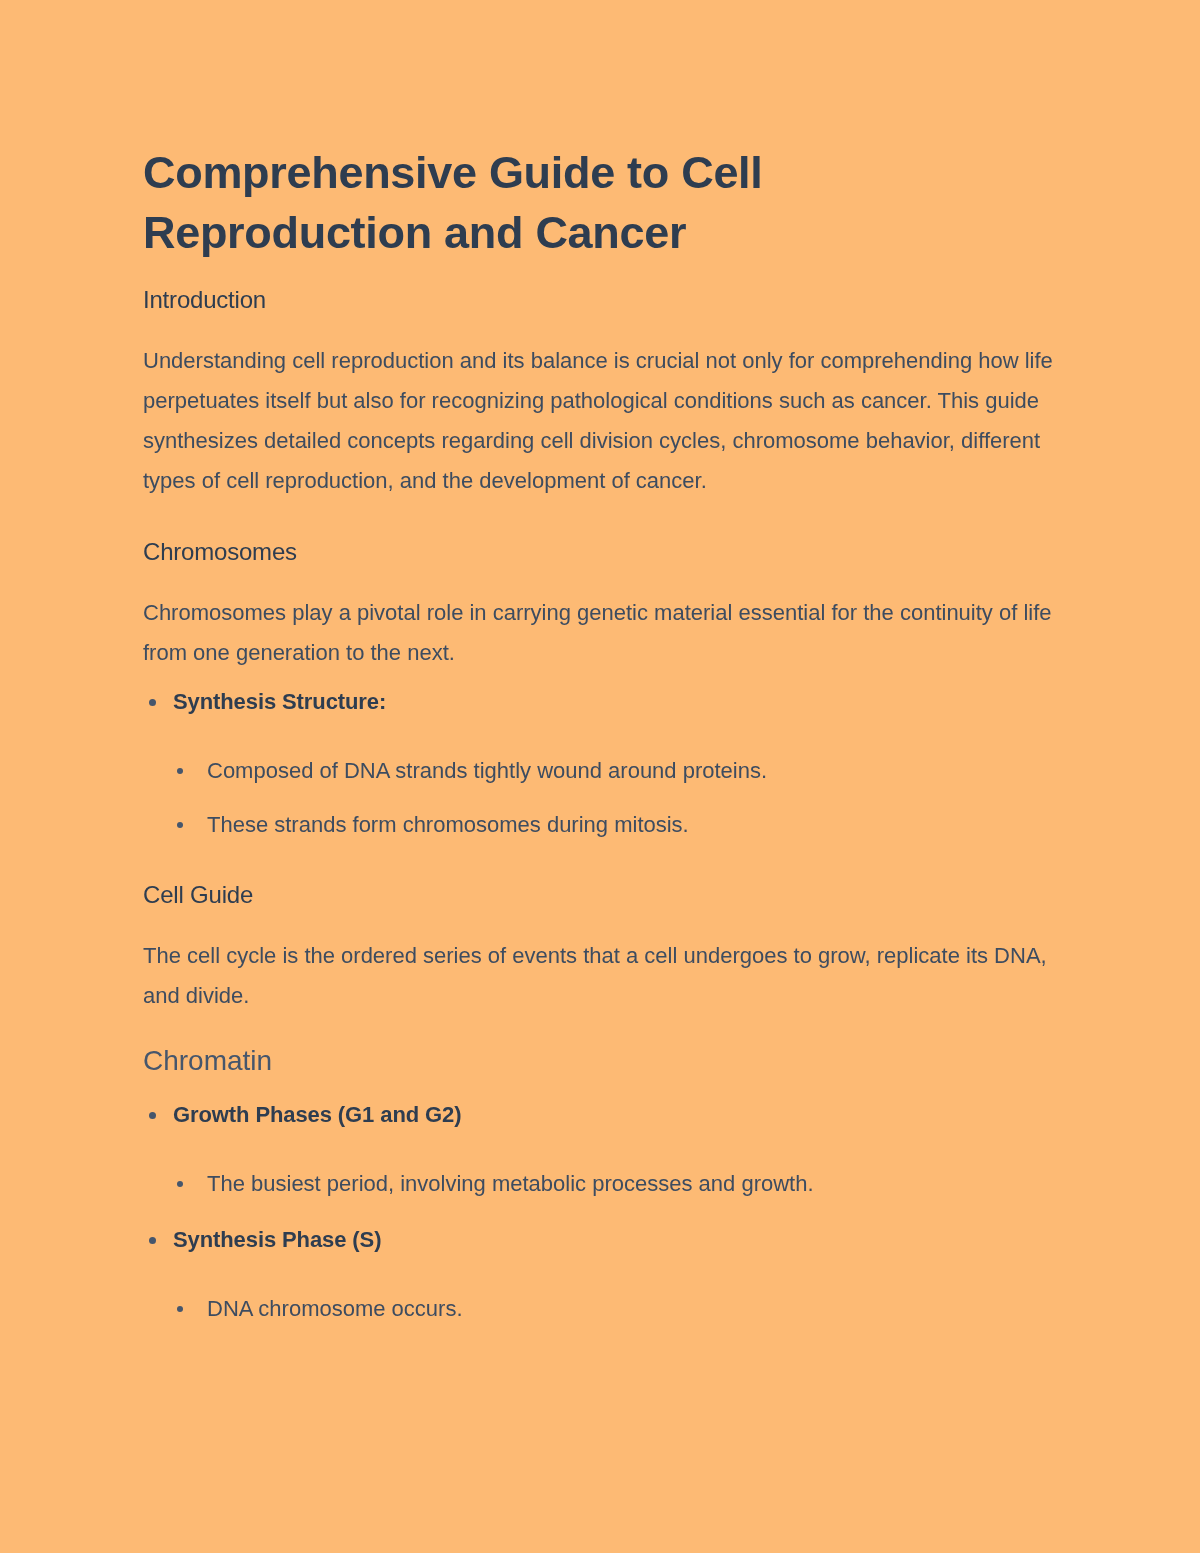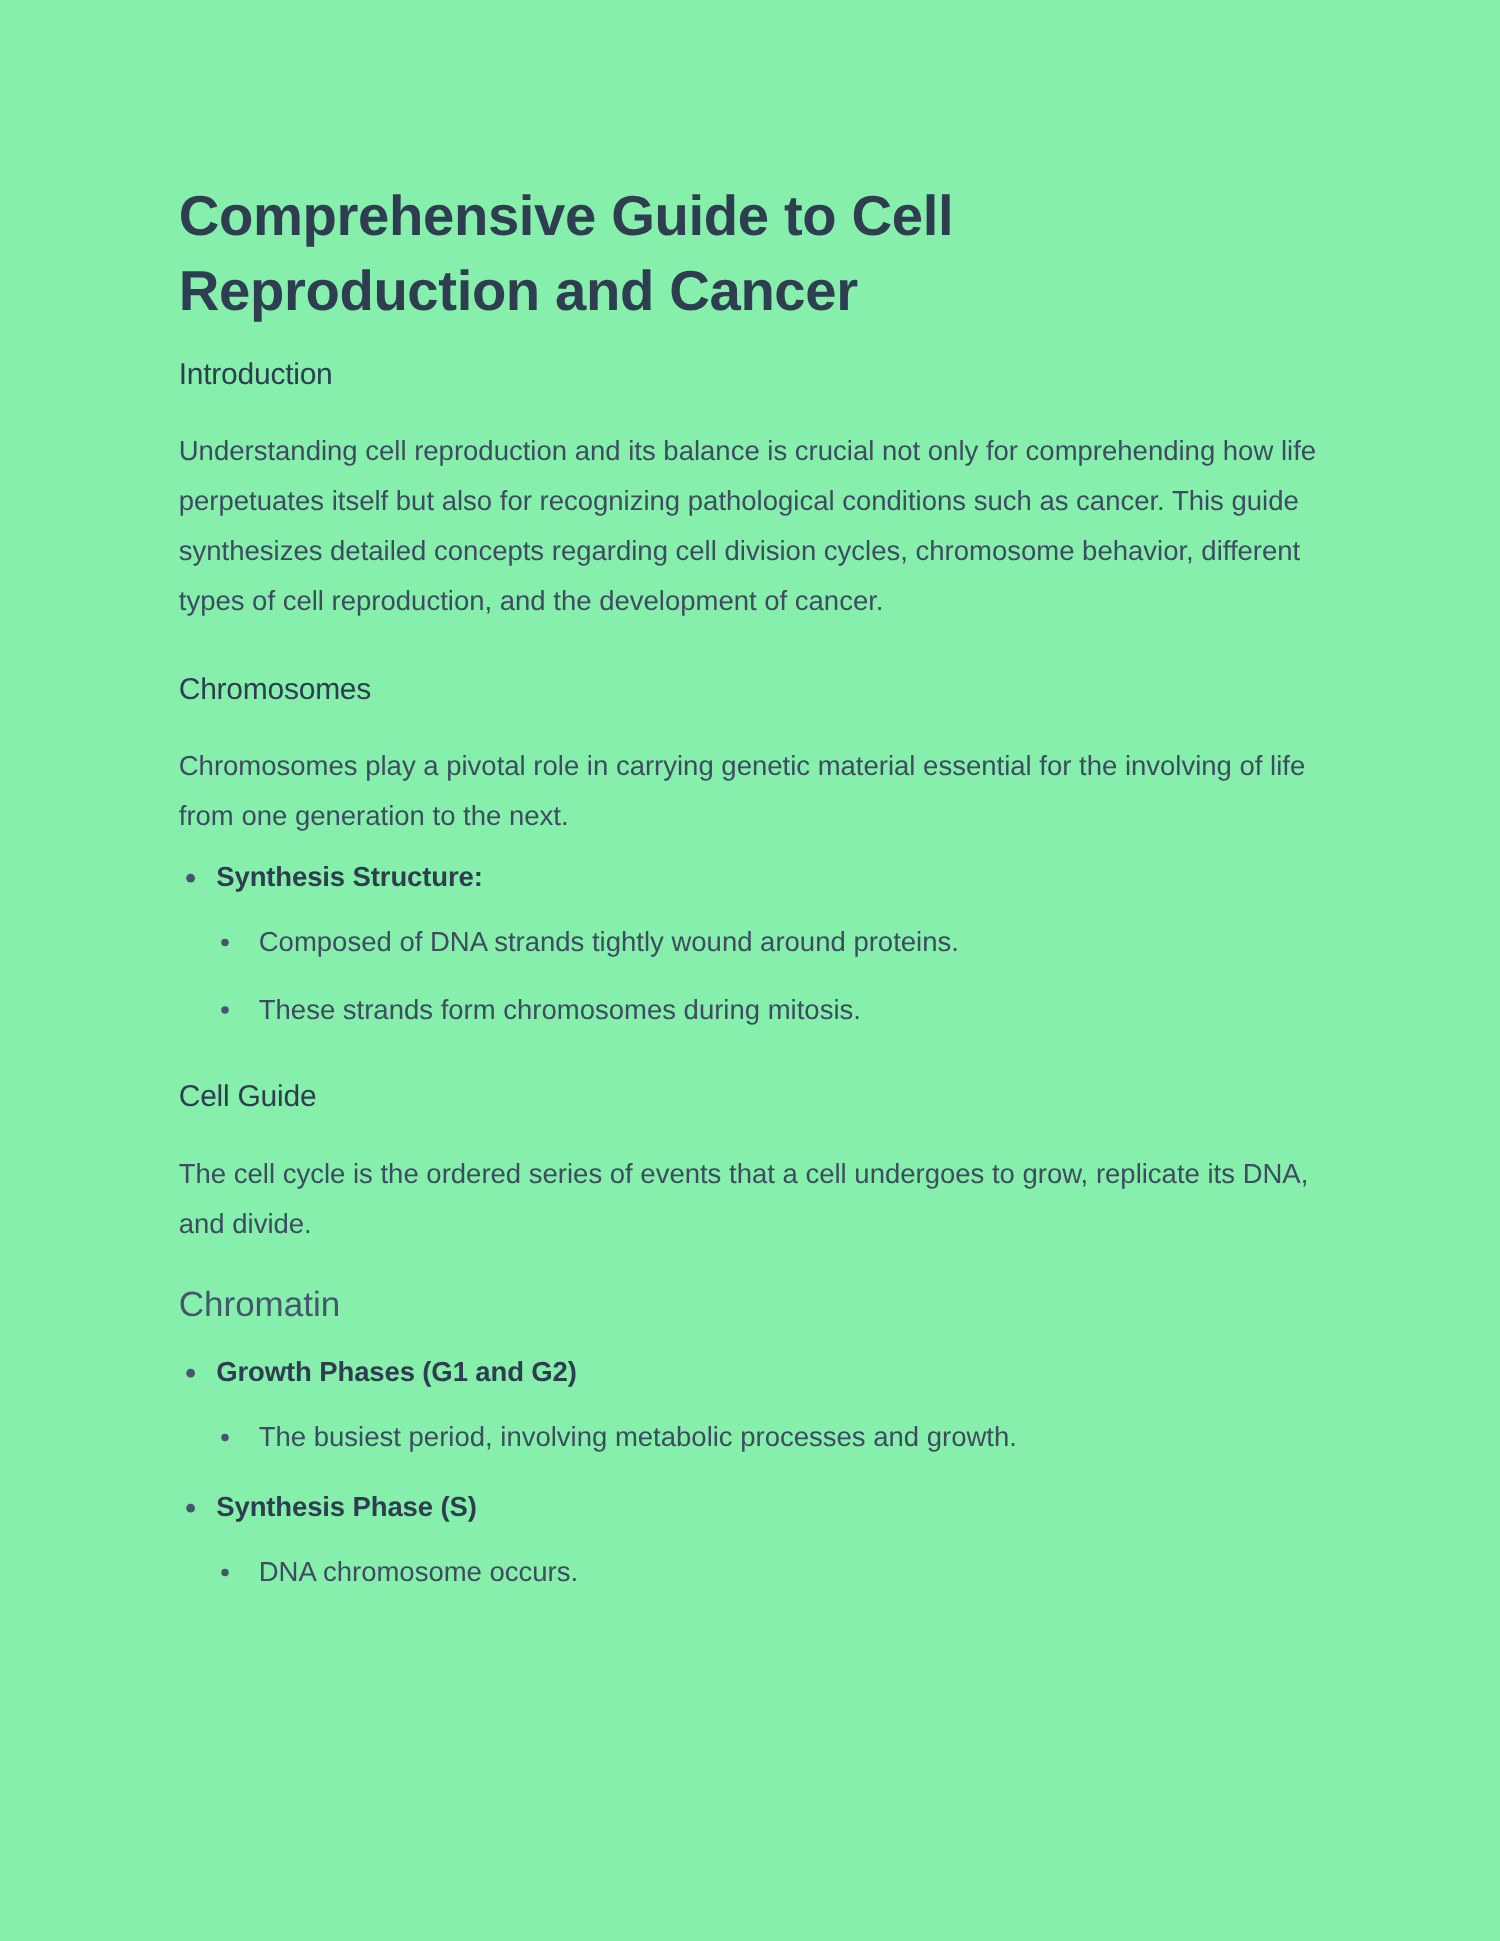--- a/index.html
+++ b/index.html
@@ -14,21 +14,21 @@
     font-family: "Liberation Sans", "DejaVu Sans", sans-serif;
     color: #36455a;
     -webkit-font-smoothing: antialiased;
     overflow: hidden;
   }
   .page {
     box-sizing: border-box;
     width: 1200px;
     height: 1553px;
     padding: 143px 140px 0 143px;
-    background: #86efac;
+    background: #fdba74;
   }
   .doc-body {
     width: 920px;
   }
 
   h1.doc-title {
     font-size: 45px;
     line-height: 60px;
     font-weight: 700;
     letter-spacing: -0.3px;
@@ -92,21 +92,21 @@
     display: block;
   }
   .bullet-text.strong {
     font-weight: 700;
     color: #2e3d50;
     letter-spacing: -0.1px;
   }
 
   ul.sub-bullets {
     list-style: none;
-    margin: 14px 0 0 0;
+    margin: 31px 0 0 0;
     padding: 0;
   }
   ul.sub-bullets > li.sub-bullet-item {
     position: relative;
     padding-left: 34px;
     margin-bottom: 16px;
   }
   ul.sub-bullets > li.sub-bullet-item::before {
     content: "";
     position: absolute;
@@ -132,21 +132,21 @@
 
 <div class="page">
   <div class="doc-body">
 
     <h1 class="doc-title">Comprehensive Guide to Cell Reproduction and Cancer</h1>
 
     <h2 class="section-heading first">Introduction</h2>
     <p class="para">Understanding cell reproduction and its balance is crucial not only for comprehending how life perpetuates itself but also for recognizing pathological conditions such as cancer. This guide synthesizes detailed concepts regarding cell division cycles, chromosome behavior, different types of cell reproduction, and the development of cancer.</p>
 
     <h2 class="section-heading">Chromosomes</h2>
-    <p class="para">Chromosomes play a pivotal role in carrying genetic material essential for the involving of life from one generation to the next.</p>
+    <p class="para">Chromosomes play a pivotal role in carrying genetic material essential for the continuity of life from one generation to the next.</p>
 
     <ul class="bullets">
       <li class="bullet-item">
         <span class="bullet-text strong">Synthesis Structure:</span>
         <ul class="sub-bullets">
           <li class="sub-bullet-item">
             <span class="sub-bullet-text">Composed of DNA strands tightly wound around proteins.</span>
           </li>
           <li class="sub-bullet-item">
             <span class="sub-bullet-text">These strands form chromosomes during mitosis.</span>

